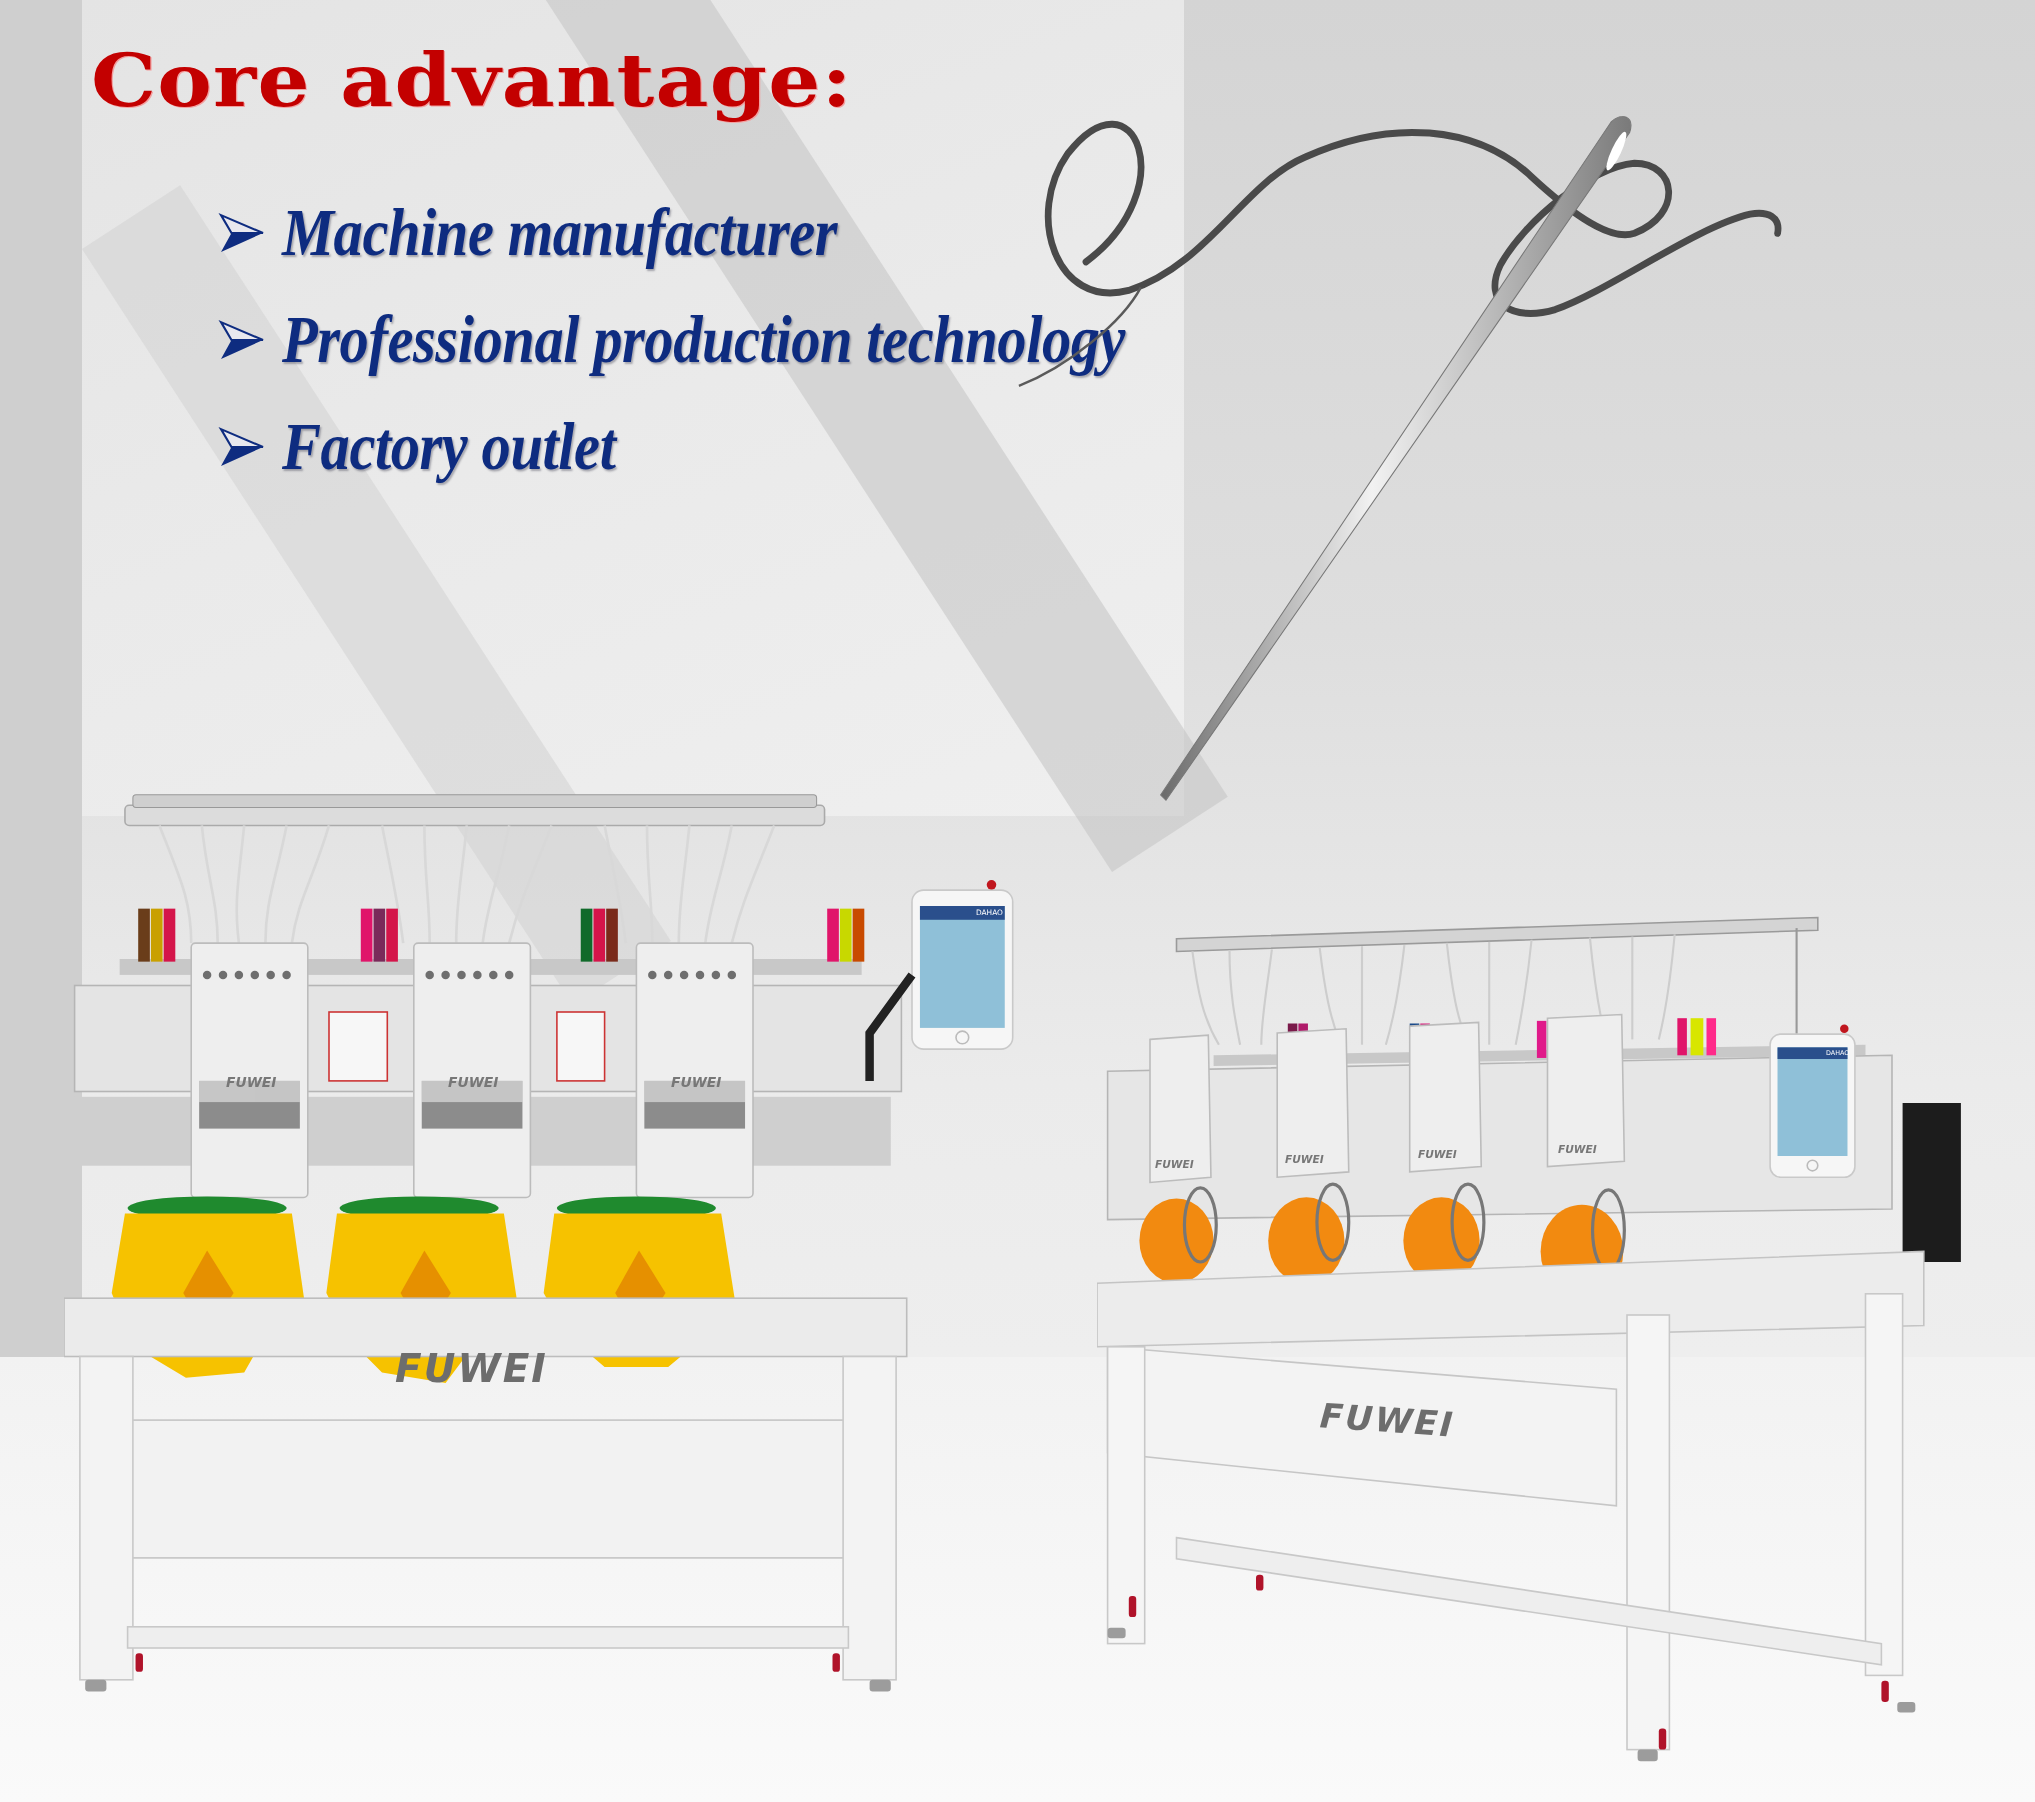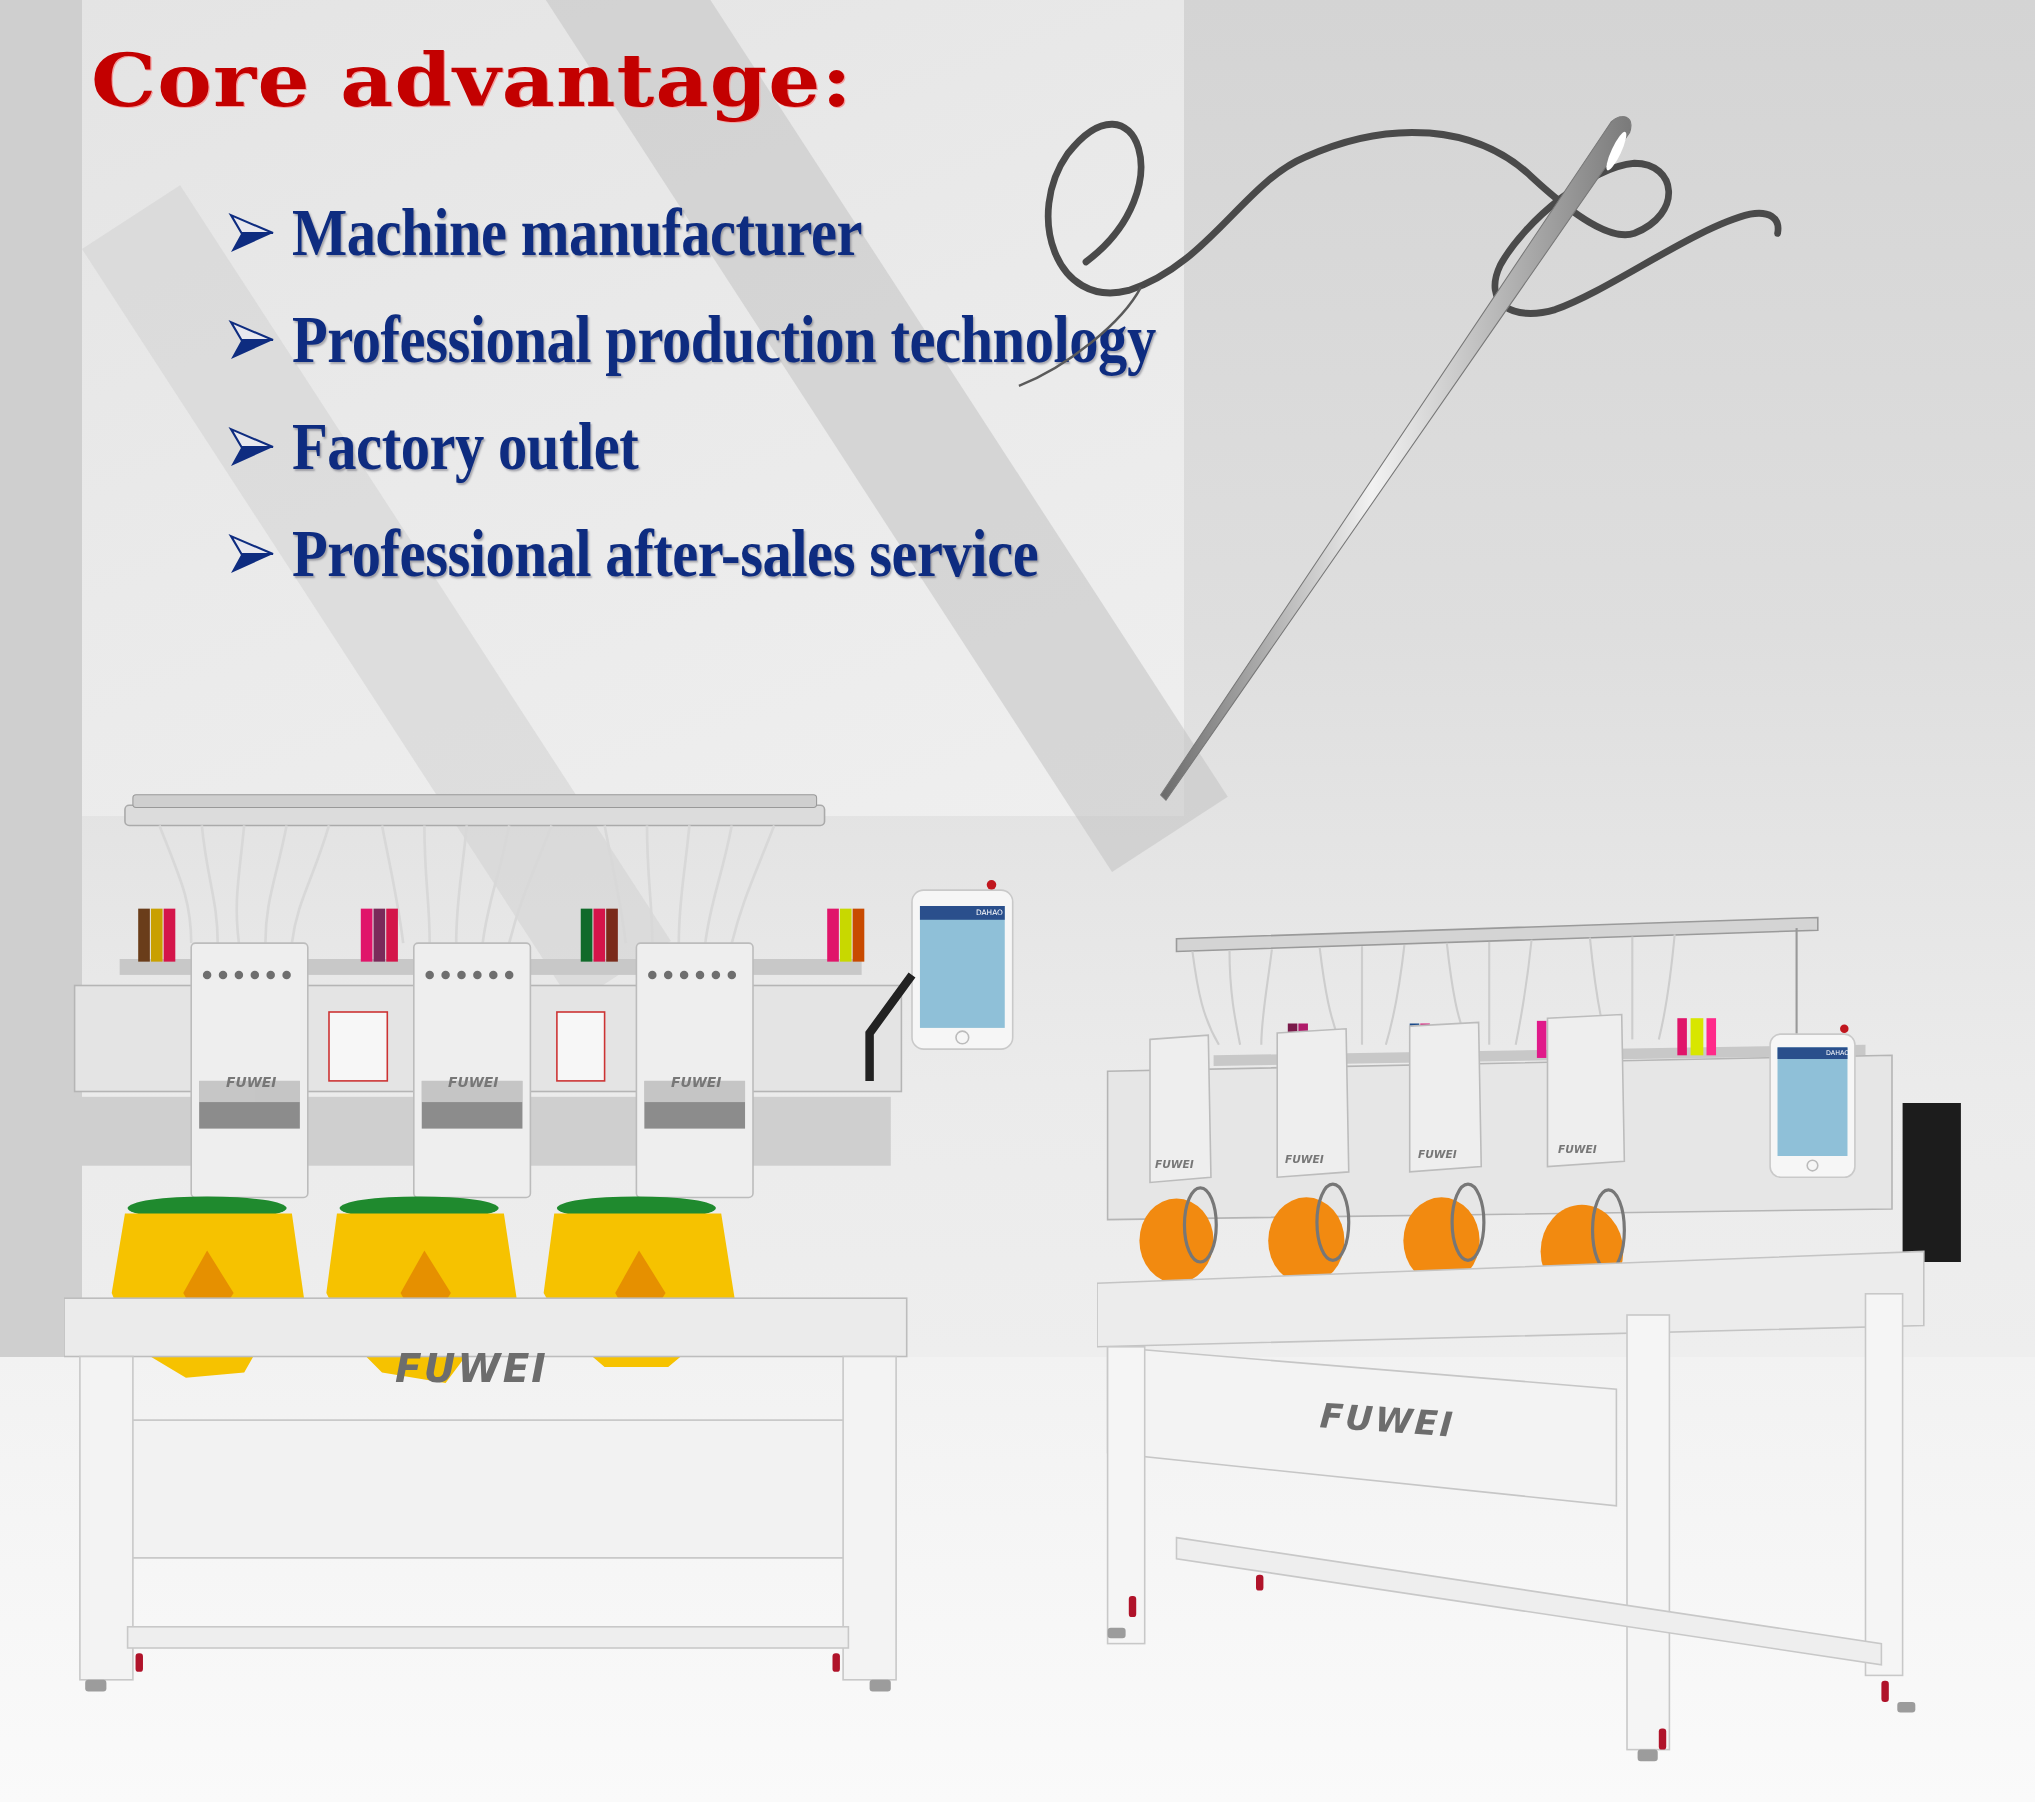--- a/index.html
+++ b/index.html
@@ -17,21 +17,21 @@
   .floor { left: 0; top: 1357px; width: 2035px; height: 446px;
     background: linear-gradient(180deg, #f2f2f2 0%, #f7f7f7 60%, #fafafa 100%); }
 
   .title {
     position: absolute; left: 91px; top: 37px; margin: 0;
     font-family: "DejaVu Serif", serif; font-weight: 900;
     font-size: 73px; letter-spacing: 1.1px; color: #c30000;
     text-shadow: 1.1px 1.1px 0 #f3a0a0;
     transform: scaleX(1.12); transform-origin: left center;
   }
-  .bullets { position: absolute; left: 228px; top: 179px; margin: 0; padding: 0; list-style: none; }
+  .bullets { position: absolute; left: 218px; top: 179px; margin: 0; padding: 0; list-style: none; font-style: italic; }
   .bullet {
     display: flex; align-items: center; height: 107px;
   }
   .bullet-arrow { width: 48px; height: 42px; margin-right: 16px; flex: none; }
   .bullet-text {
     font-family: "Liberation Serif", serif; font-weight: bold;
     font-size: 68px; color: #0e2c80; white-space: nowrap;
     text-shadow: 1.6px 2.1px 2.1px rgba(40,40,60,0.35);
     transform: scaleX(0.86); transform-origin: left center;
     letter-spacing: -0.5px;
@@ -74,27 +74,20 @@
     </svg>
     <span class="bullet-text">Professional production technology</span>
   </li>
   <li class="bullet">
     <svg class="bullet-arrow" viewBox="0 0 90 80">
       <polygon points="5,6 85,40 5,76 25,40" fill="#0e2c80"></polygon>
       <polygon points="5,6 85,40 25,40" fill="#e8e8ee" stroke="#0e2c80" stroke-width="4"></polygon>
     </svg>
     <span class="bullet-text">Factory outlet</span>
   </li>
-  <li class="bullet">
-    <svg class="bullet-arrow" viewBox="0 0 90 80">
-      <polygon points="5,6 85,40 5,76 25,40" fill="#0e2c80"></polygon>
-      <polygon points="5,6 85,40 25,40" fill="#e8e8ee" stroke="#0e2c80" stroke-width="4"></polygon>
-    </svg>
-    <span class="bullet-text">Professional after-sales service</span>
-  </li>
 </ul>
 
 <svg class="needle-art" viewBox="0 0 1940 1400">
   <defs>
     <linearGradient id="needleGrad" x1="0" y1="0" x2="1" y2="0">
       <stop offset="0" stop-color="#6b6b6b"></stop>
       <stop offset="0.45" stop-color="#f2f2f2"></stop>
       <stop offset="1" stop-color="#7a7a7a"></stop>
     </linearGradient>
   </defs>

